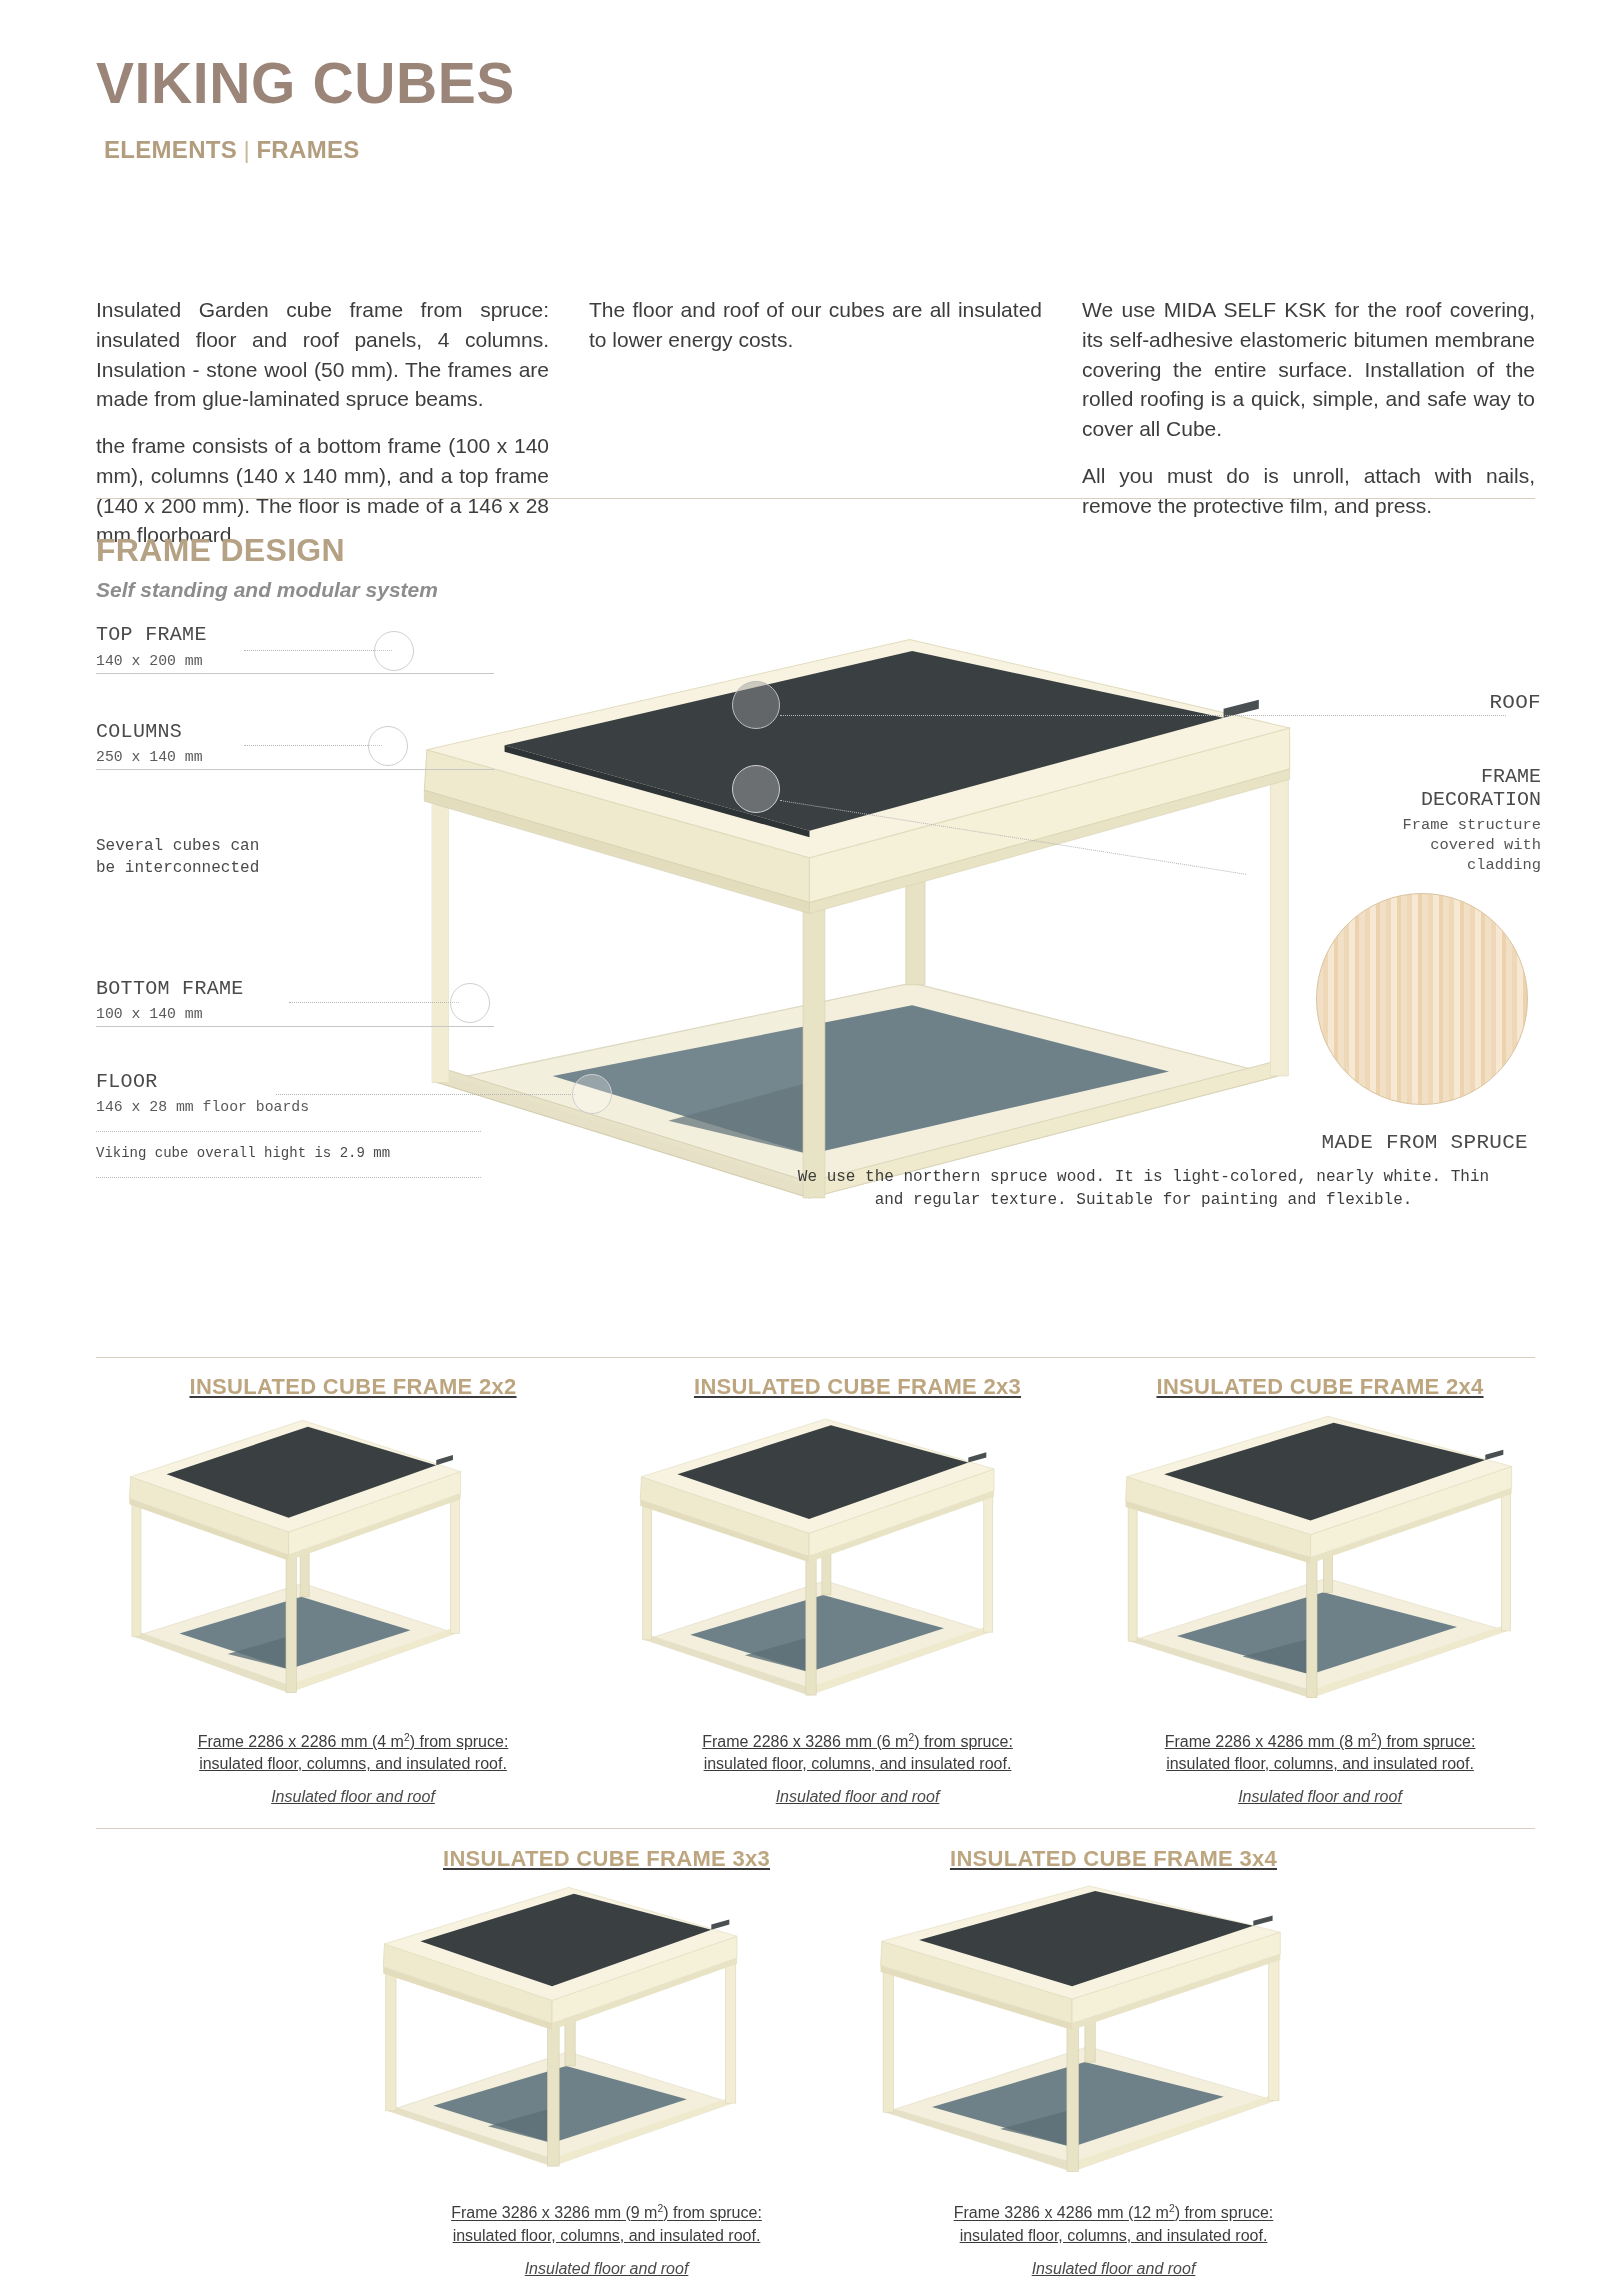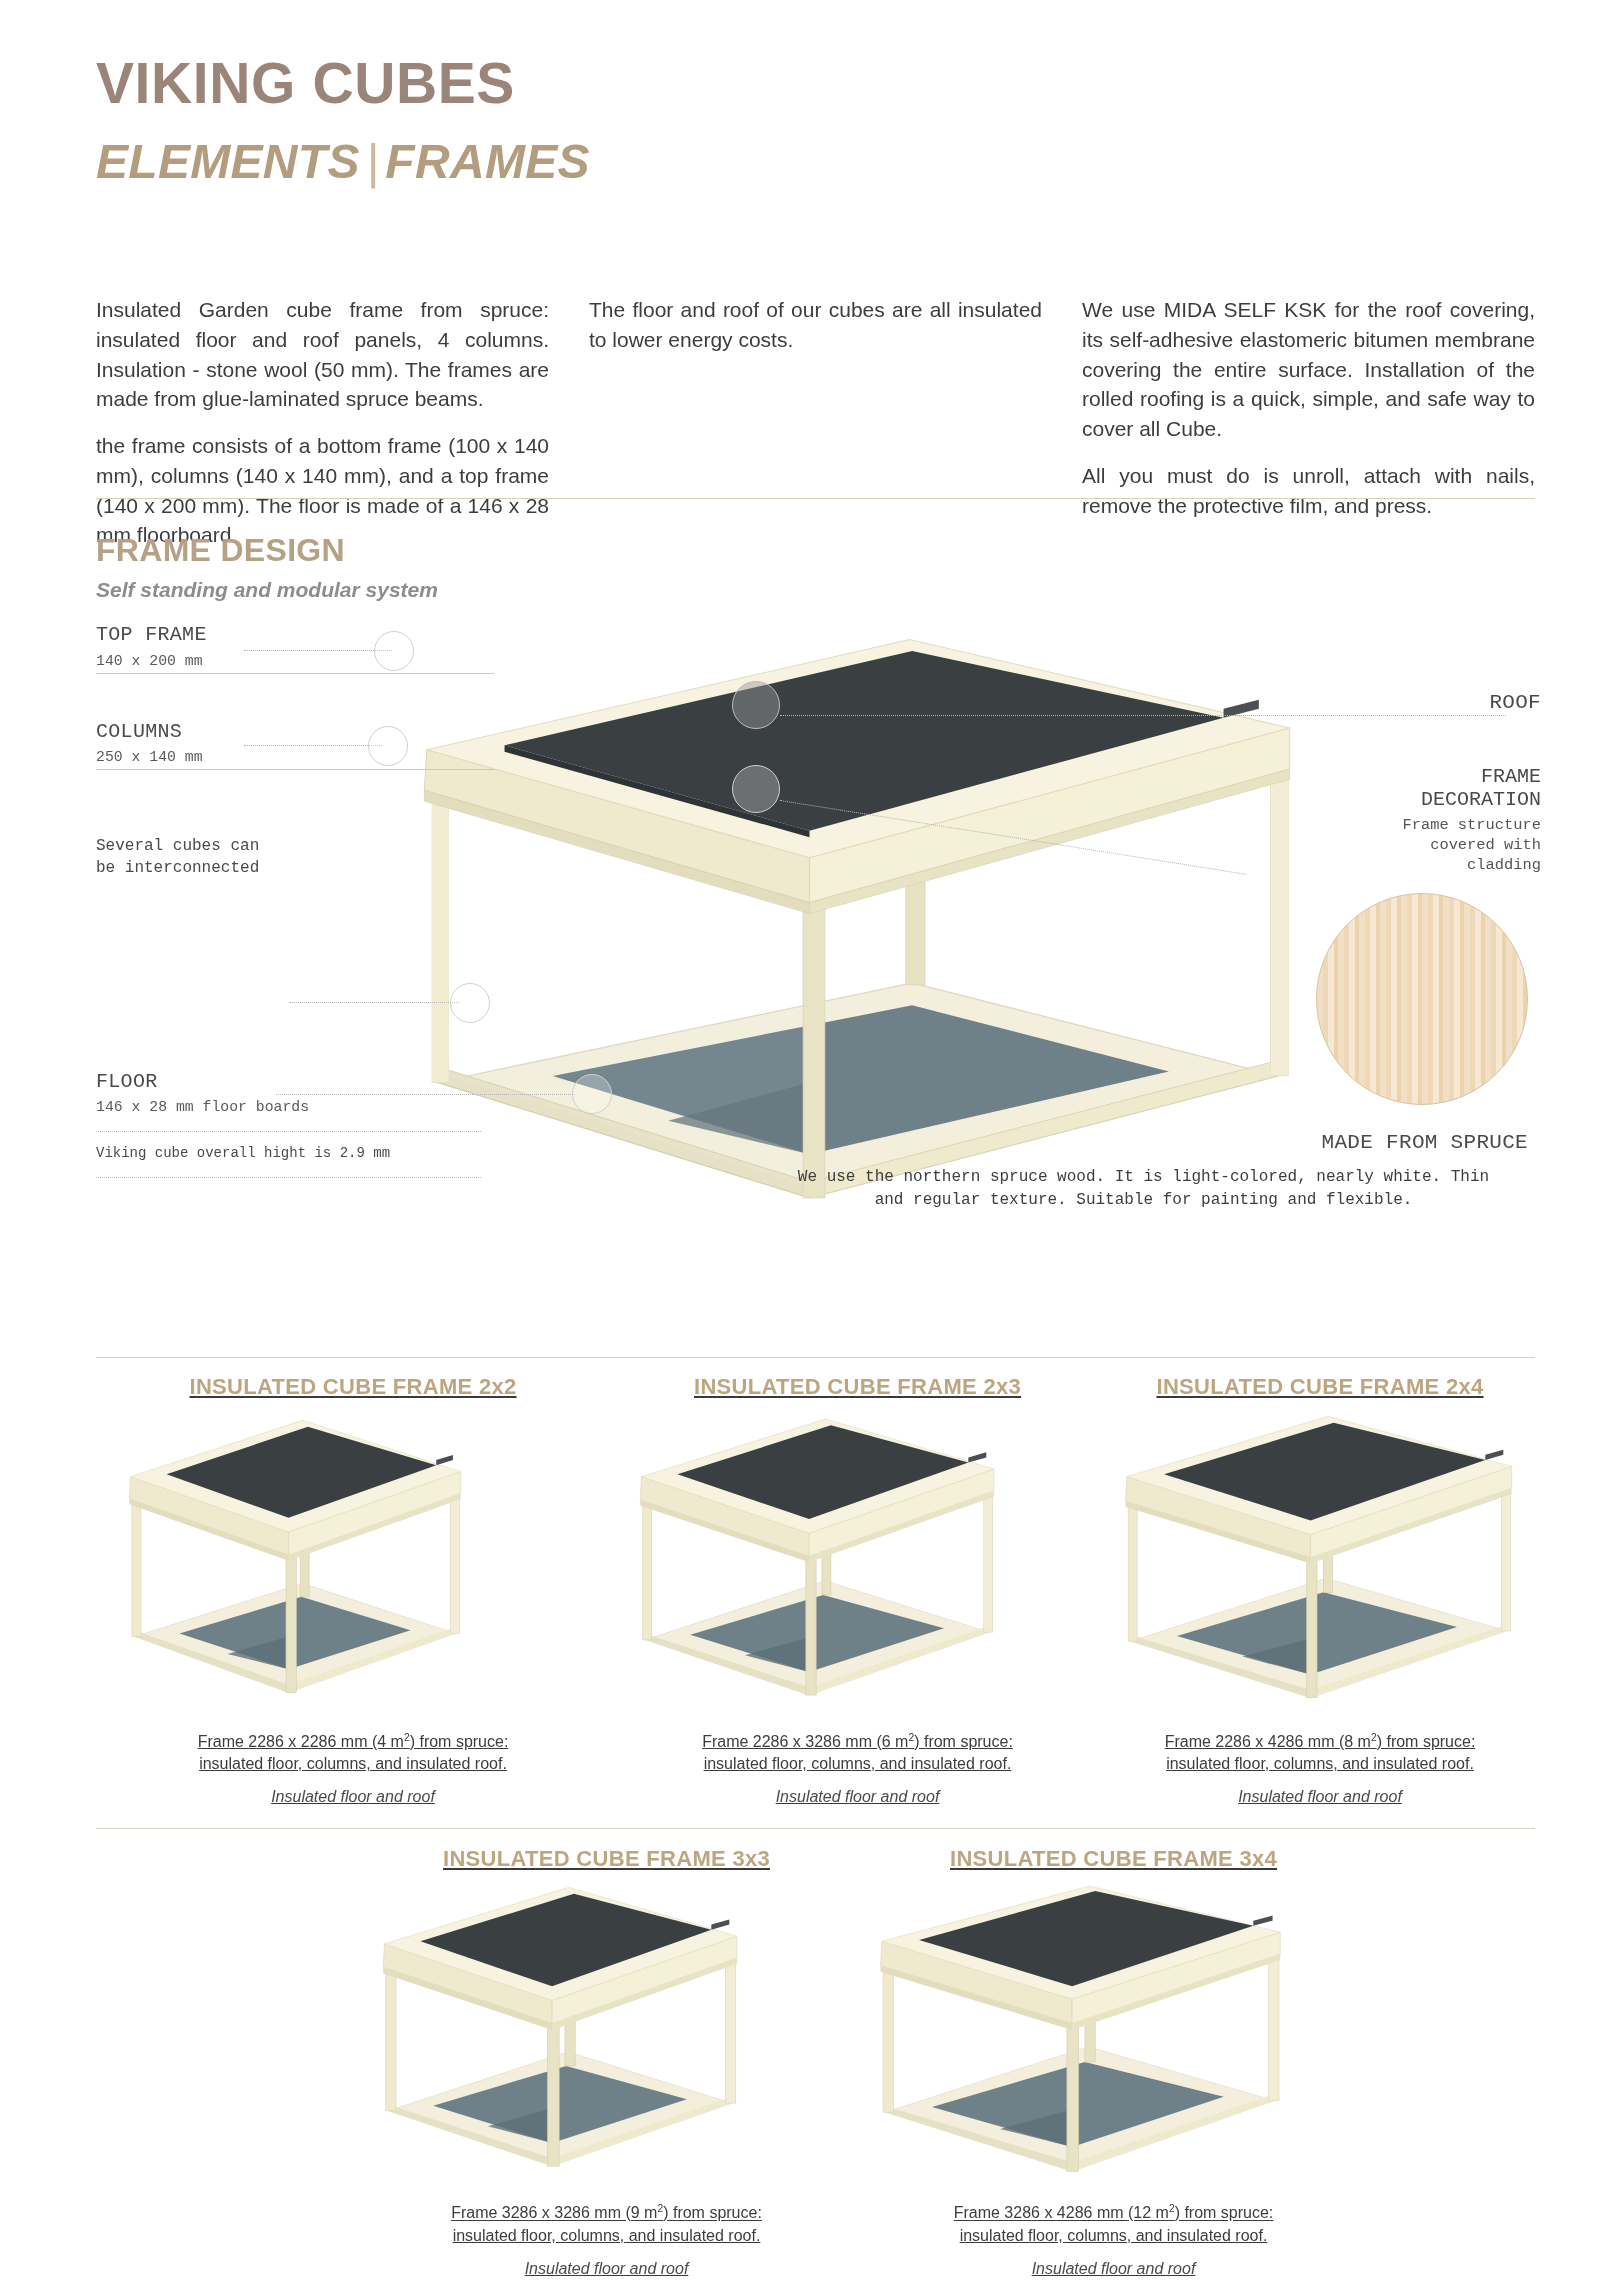--- a/index.html
+++ b/index.html
@@ -29,27 +29,26 @@
   }
   .brand-title {
     font-size: 57px;
     font-weight: bold;
     letter-spacing: 0.6px;
     color: #9b8579;
     margin: 0 0 26px 0;
     line-height: 1;
   }
   .sub-title {
-    font-size: 48px;
+    font-size: 24px;
     font-weight: bold;
     color: #b39d7f;
     letter-spacing: 0.3px;
-    margin: 0;
+    margin: 8px;
     line-height: 1;
-    font-style: italic;
   }
   .sub-title .sep { color: #c9b89c; font-weight: 400; padding: 0 6.4px; }
 
   
   .intro {
     position: absolute;
     left: 96px;
     top: 295px;
     width: 1439px;
     display: flex;
@@ -303,20 +302,25 @@
 
     <div class="label-left" style="left:96px; top:103px;">
       <div class="lbl">COLUMNS</div>
       <div class="dim">250 x 140 mm</div>
       <div class="ul"></div>
     </div>
 
     <div class="note-left" style="left:96px; top:218px; white-space:pre-line;">Several cubes can
 be interconnected</div>
 
+    <div class="label-left" style="left:96px; top:360px;">
+      <div class="lbl">BOTTOM FRAME</div>
+      <div class="dim">100 x 140 mm</div>
+      <div class="ul"></div>
+    </div>
 
     <div class="label-left" style="left:96px; top:453px;">
       <div class="lbl">FLOOR</div>
       <div class="dim">146 x 28 mm  floor boards</div>
     </div>
 
     <div class="dotline" style="left:244px; top:33px; width:148px;"></div>
     <div class="dotline" style="left:244px; top:128px; width:138px;"></div>
     <div class="dotline" style="left:289px; top:385px; width:170px;"></div>
     <div class="dotline" style="left:276px; top:477px; width:299px;"></div>

